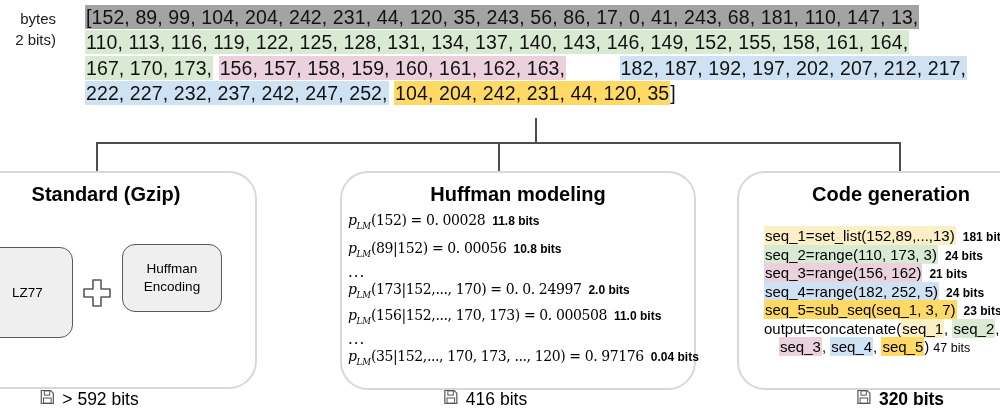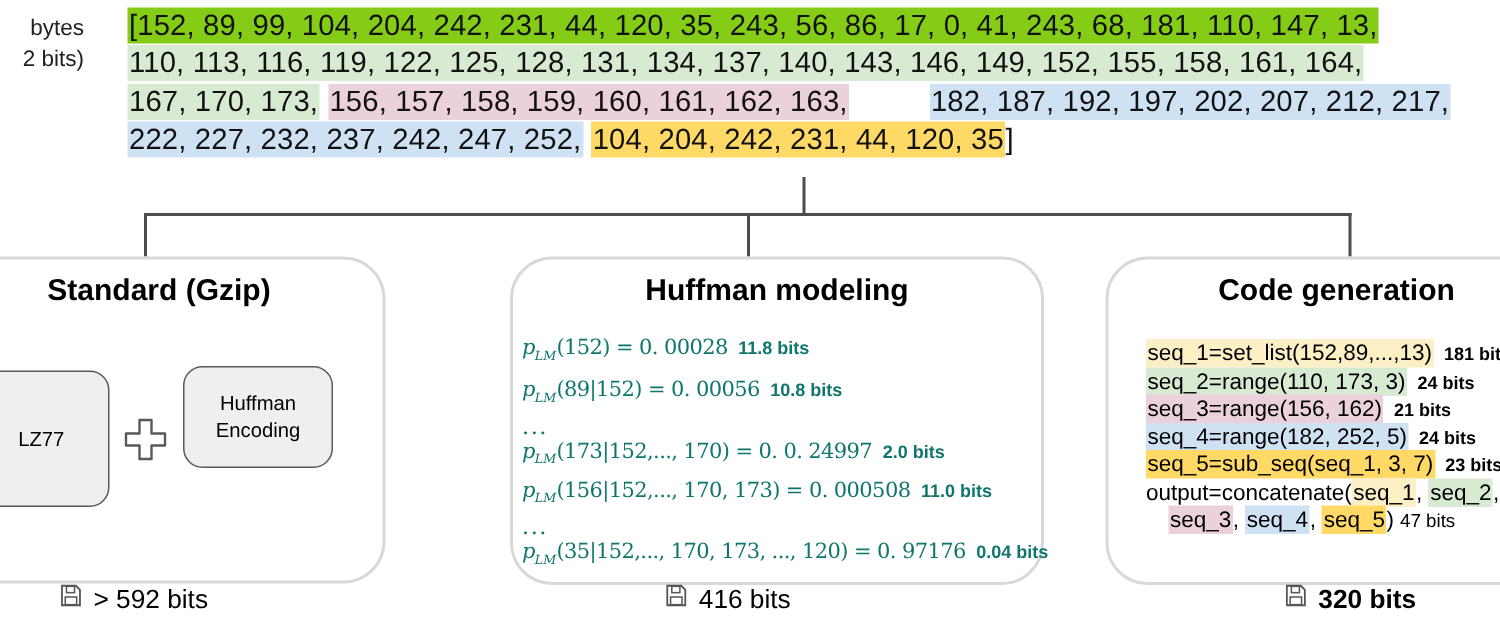--- a/index.html
+++ b/index.html
@@ -23,21 +23,21 @@
           box-sizing:border-box;}
   .box-title{position:absolute;font-weight:bold;font-size:20px;text-align:center;color:#000;}
 
   
   .node{position:absolute;background:#efefef;border:1.5px solid #595959;border-radius:13px;
         box-sizing:border-box;display:flex;align-items:center;justify-content:center;
         font-size:13.5px;text-align:center;line-height:18px;white-space:pre-line;color:#000;}
 
   
   .math-line{position:absolute;left:348px;white-space:nowrap;
-             font-family:"DejaVu Serif",serif;font-size:14px;letter-spacing:-0.4px;color:#0f766e;margin-top:12px;}
+             font-family:"DejaVu Serif",serif;font-size:14px;letter-spacing:-0.4px;color:#000000;}
   .math-line .mvar{font-style:italic;}
   .math-line sub{font-size:8.5px;font-style:italic;letter-spacing:0;}
   .math-line .bits, .code-line .bits{font-family:"Liberation Sans",sans-serif;font-weight:bold;
              font-size:12px;letter-spacing:0;margin-left:7px;}
   .math-line.dots{font-size:15px;letter-spacing:1px;}
 
   
   .code-line{position:absolute;left:764px;font-size:15px;white-space:nowrap;color:#000;}
   .code-line .bits-reg{font-size:12.5px;font-weight:normal;margin-left:4px;}
 
@@ -47,21 +47,21 @@
   .result.bold .result-text{font-weight:bold;}
 </style>
 </head>
 <body>
 
 <div id="canvas">
 
   <div id="input-label" style="white-space: pre-line;">bytes
 2 bits)</div>
   <div id="byte-array">
-      <div class="array-line"><span class="hl" style="background-color: #84cc16;">[152, 89, 99, 104, 204, 242, 231, 44, 120, 35, 243, 56, 86, 17, 0, 41, 243, 68, 181, 110, 147, 13,</span></div>
+      <div class="array-line"><span class="hl" style="background-color: #a3a3a3;">[152, 89, 99, 104, 204, 242, 231, 44, 120, 35, 243, 56, 86, 17, 0, 41, 243, 68, 181, 110, 147, 13,</span></div>
       <div class="array-line"><span class="hl" style="background-color: rgb(217, 234, 211);">110, 113, 116, 119, 122, 125, 128, 131, 134, 137, 140, 143, 146, 149, 152, 155, 158, 161, 164,</span></div>
       <div class="array-line"><span class="hl" style="background-color: rgb(217, 234, 211);">167, 170, 173,</span><span> </span><span class="hl" style="background-color: rgb(234, 209, 220);">156, 157, 158, 159, 160, 161, 162, 163,</span><span> </span><span class="hl" style="background-color: rgb(207, 226, 243); margin-left: 48px;">182, 187, 192, 197, 202, 207, 212, 217,</span></div>
       <div class="array-line"><span class="hl" style="background-color: rgb(207, 226, 243);">222, 227, 232, 237, 242, 247, 252,</span><span> </span><span class="hl" style="background-color: rgb(255, 217, 102);">104, 204, 242, 231, 44, 120, 35</span><span>]</span></div>
     </div>
 
   <div class="tline" style="left:535px;top:118px;width:2px;height:25px;"></div>
   <div class="tline" style="left:96px;top:142px;width:805px;height:2px;"></div>
   <div class="tline" style="left:96px;top:142px;width:2px;height:29px;"></div>
   <div class="tline" style="left:498px;top:142px;width:2px;height:29px;"></div>
   <div class="tline" style="left:899px;top:142px;width:2px;height:29px;"></div>

